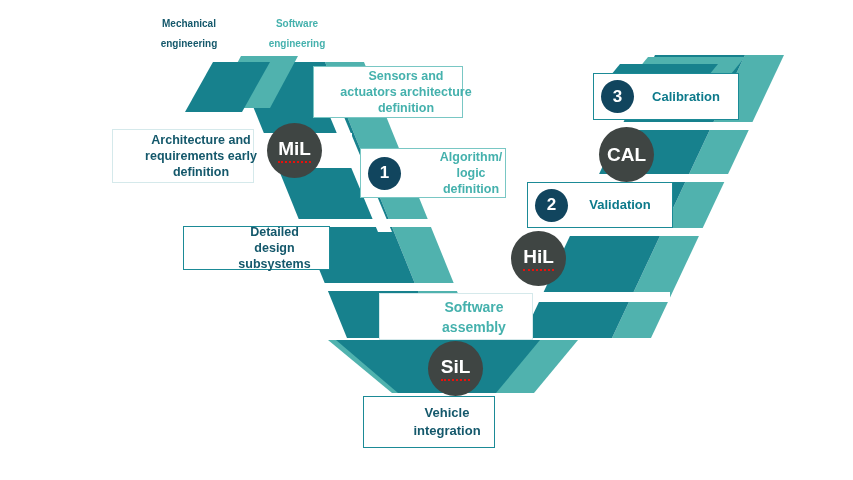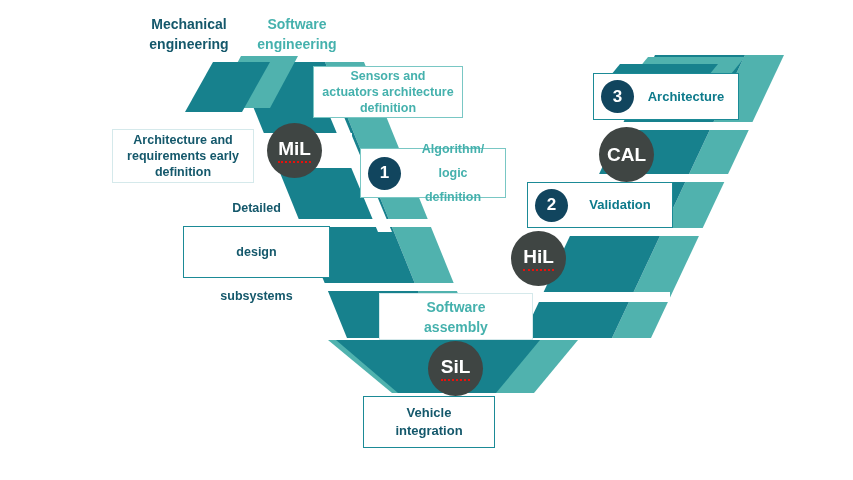--- a/index.html
+++ b/index.html
@@ -36,41 +36,41 @@
   .slit{position:absolute;background:#fff;}
   .slit-mil{left:254px;top:133px;width:98px;height:35px;}
   .slit-diag{background:#fff;clip-path:polygon(328px 112px,342px 112px,392px 232px,378px 232px);}
   .slit-l2{left:283px;top:219px;width:150px;height:8px;}
   .slit-l3{left:318px;top:283px;width:145px;height:8px;}
   .slit-r1{left:565px;top:122px;width:195px;height:8px;}
   .slit-r2{left:548px;top:174px;width:185px;height:8px;}
   .slit-r3{left:528px;top:228px;width:175px;height:8px;}
   .slit-r4{left:505px;top:292px;width:165px;height:10px;}
   
-  .title{position:absolute;width:116px;text-align:center;font-weight:bold;font-size:14px;line-height:20px;z-index:7;}
+  .title{position:absolute;width:116px;text-align:center;font-weight:bold;font-size:10px;line-height:20px;z-index:7;}
   .title-mech{left:131px;top:14px;color:var(--txtdark);}
   .title-soft{left:239px;top:14px;color:var(--txtlight);}
   
   .box{position:absolute;background:#fff;z-index:6;box-sizing:border-box;
        display:flex;flex-direction:column;justify-content:center;text-align:center;
        font-weight:bold;font-size:12.5px;line-height:16px;}
-  .box .ln{width:100%;}
+  .box .ln{width:100%;margin-left:18px;}
   .b-sensors{left:313px;top:66px;width:150px;height:52px;border:1.5px solid var(--blight);color:var(--txtlight);}
   .b-architecture{left:112px;top:129px;width:142px;height:54px;border:1px solid var(--bfaint);color:var(--txtdark);}
-  .b-detailed{left:183px;top:226px;width:147px;height:52px;border:1.5px solid var(--bstrong);color:var(--txtdark);gap:28px;}
+  .b-detailed{left:183px;top:226px;width:147px;height:44px;border:1.5px solid var(--bstrong);color:var(--txtdark);}
   .b-software{left:379px;top:293px;width:154px;height:47px;border:1px solid var(--bfaint);color:var(--txtlight);font-size:14px;line-height:20px;}
   .b-vehicle{left:363px;top:396px;width:132px;height:52px;border:1.5px solid var(--bstrong);color:var(--txtdark);font-size:13px;line-height:18px;}
   .rowbox{flex-direction:row;align-items:center;}
   .b-algorithm{left:360px;top:148px;width:146px;height:50px;border:1.5px solid var(--blight);color:var(--txtlight);}
   .b-validation{left:527px;top:182px;width:146px;height:46px;border:1.5px solid var(--bstrong);color:var(--txtmed);font-size:13px;}
   .b-calibration{left:593px;top:73px;width:146px;height:47px;border:1.5px solid var(--bstrong);color:var(--txtmed);font-size:13px;}
   .numcircle{flex:0 0 auto;width:33px;height:33px;margin-left:7px;border-radius:50%;
        background:var(--navy);color:#fff;font-size:17px;font-weight:bold;
        display:flex;align-items:center;justify-content:center;}
-  .boxlabelcol{flex:1 1 auto;display:flex;flex-direction:column;justify-content:center;gap:8px;}
+  .boxlabelcol{flex:1 1 auto;display:flex;flex-direction:column;justify-content:center;}
   .boxlabel{flex:1 1 auto;text-align:center;}
   
   .badge{position:absolute;width:55px;height:55px;border-radius:50%;background:var(--gray);z-index:8;
        display:flex;align-items:center;justify-content:center;color:#fff;font-weight:bold;font-size:19px;}
   .badge-mil{left:267px;top:123px;}
   .badge-cal{left:599px;top:127px;justify-content:center;}
   .badge-hil{left:511px;top:231px;}
   .badge-sil{left:428px;top:341px;text-align:right;}
   .squig{border-bottom:2px dotted var(--red);padding-bottom:1px;}
 </style>
@@ -146,21 +146,21 @@
     <div class="ln">integration</div>
   </div>
 
   <div class="box rowbox b-validation">
     <span class="numcircle">2</span>
     <span class="boxlabel">Validation</span>
   </div>
 
   <div class="box rowbox b-calibration">
     <span class="numcircle">3</span>
-    <span class="boxlabel">Architecture</span>
+    <span class="boxlabel">Calibration</span>
   </div>
 
   <div class="badge badge-mil">
     <span class="squig">MiL</span>
   </div>
   <div class="badge badge-cal">
     <span>CAL</span>
   </div>
   <div class="badge badge-hil">
     <span class="squig">HiL</span>

